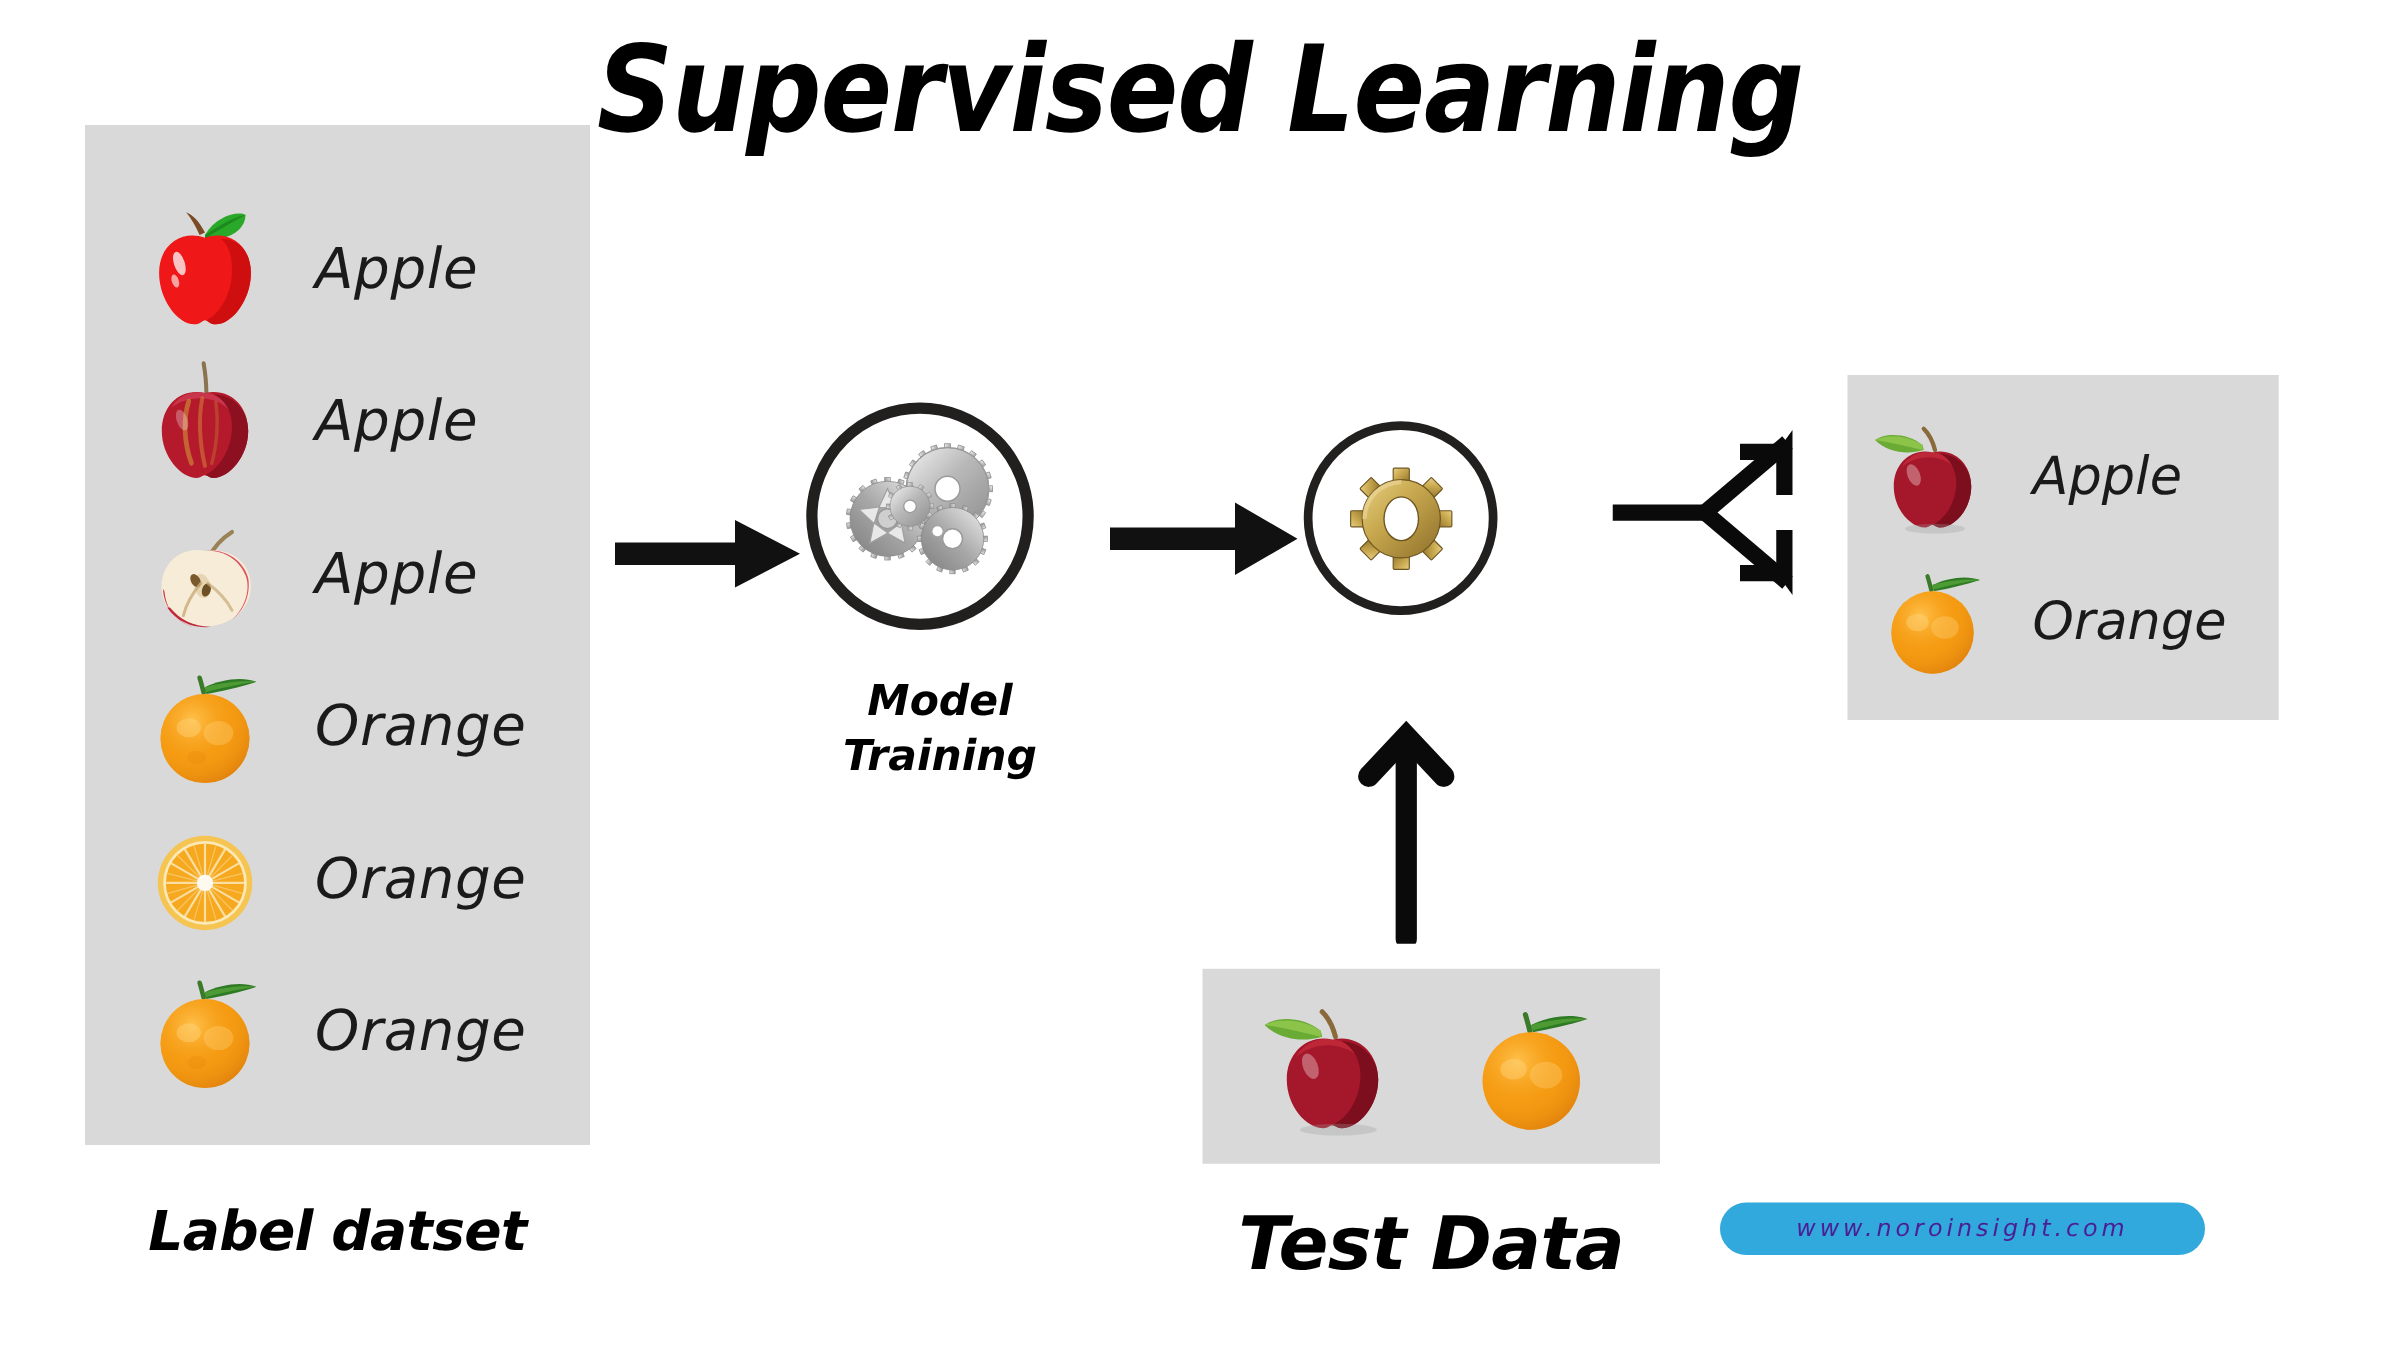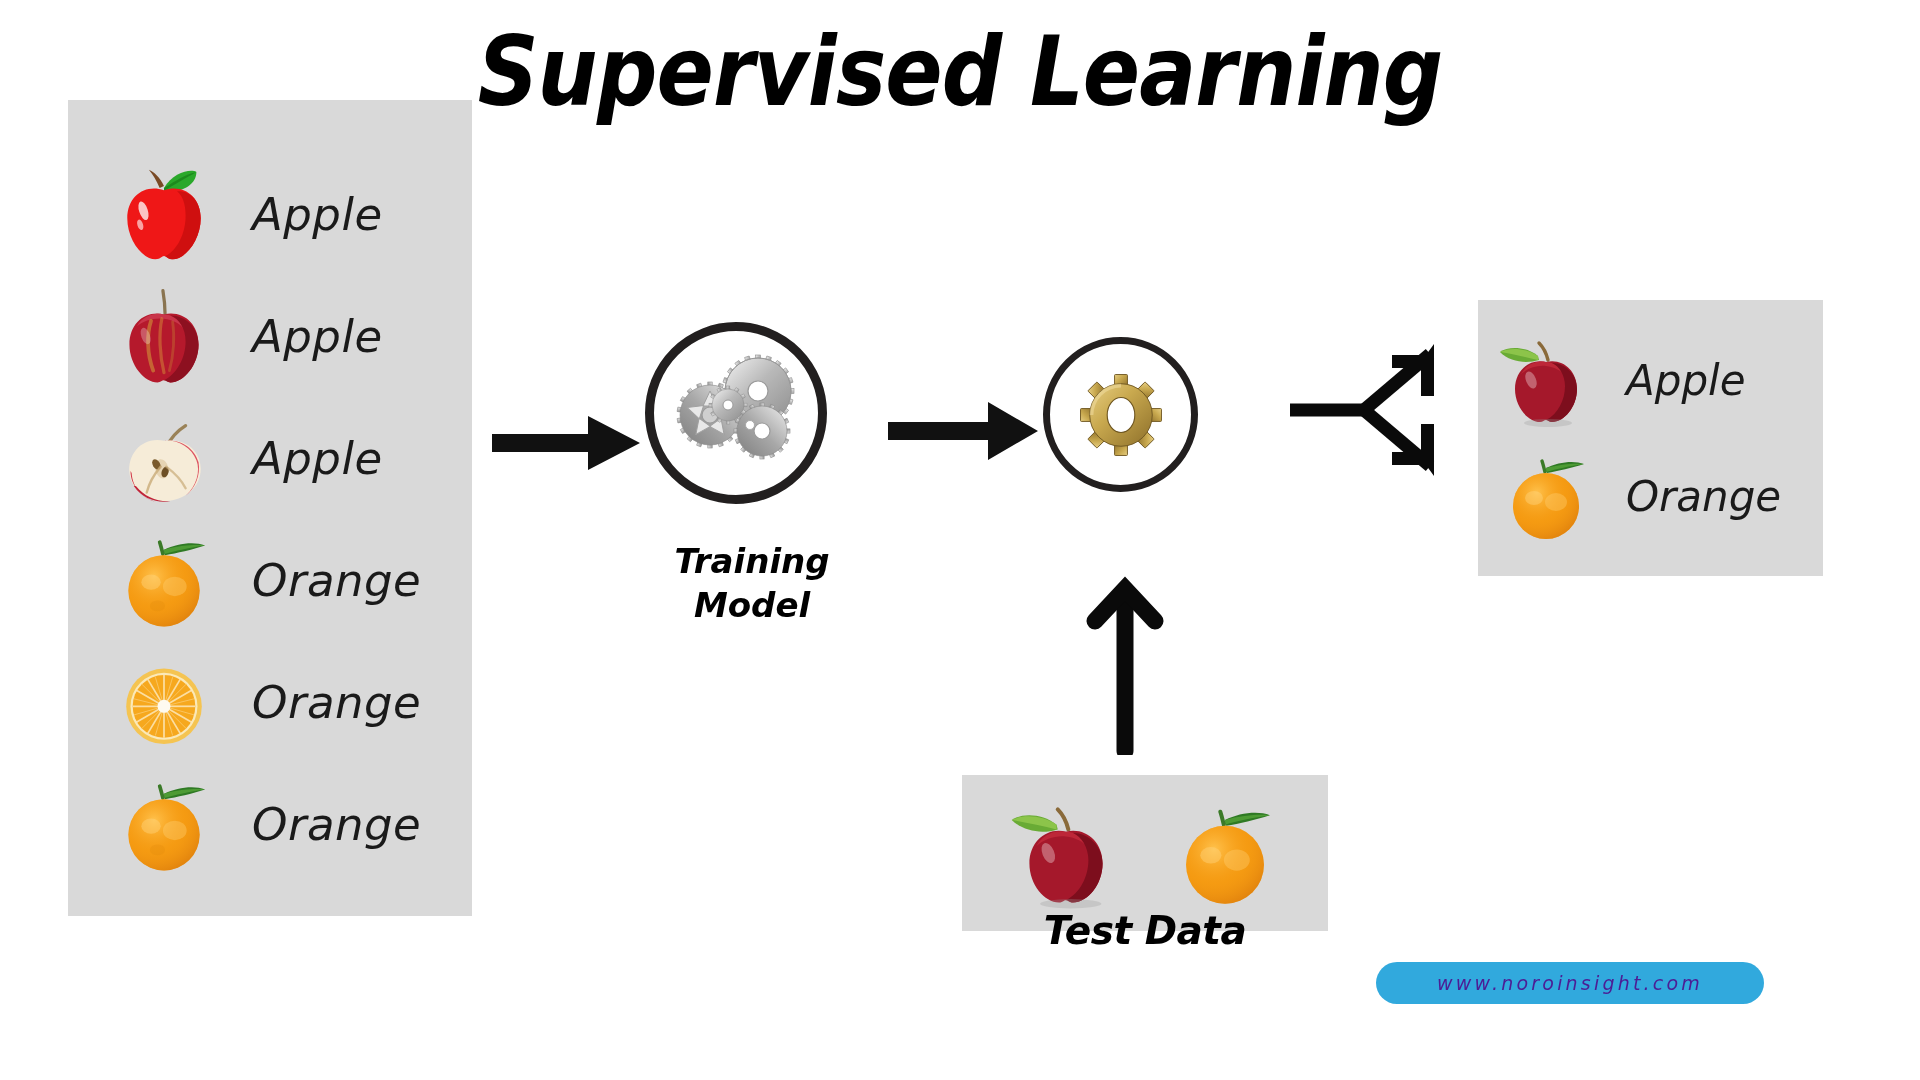--- a/index.html
+++ b/index.html
@@ -112,23 +112,23 @@
   }
   #label-dataset-caption {
     left: 68px;
     top: 960px;
     width: 404px;
     font-size: 44px;
     letter-spacing: -0.5px;
   }
   #test-data-caption {
     left: 962px;
-    top: 908px;
+    top: 960px;
     width: 366px;
-    font-size: 39px;
+    font-size: 59px;
     letter-spacing: -0.5px;
   }
   #model-training-caption {
     left: 612px;
     top: 540px;
     width: 280px;
     font-size: 34px;
     line-height: 1.28;
   }
   #prediction-caption {
@@ -376,20 +376,21 @@
           </defs>
           <ellipse cx="38" cy="52" rx="9" ry="7" fill="#ffd37a" opacity="0.45"></ellipse>
           <ellipse cx="60" cy="56" rx="11" ry="9" fill="#ffd37a" opacity="0.35"></ellipse>
           <ellipse cx="44" cy="74" rx="7" ry="5" fill="#e08a0d" opacity="0.3"></ellipse>
         </svg>
       </div>
       <div class="dataset-label">Orange</div>
     </div>
   </div>
 
+  <div class="caption" id="label-dataset-caption">Label datset</div>
 
   <div class="arrow" id="arrow-dataset-to-model">
     <svg viewBox="0 0 150 66" width="150" height="66">
       <path d="M0 24 L96 24 L96 6 L148 33 L96 60 L96 42 L0 42 Z" fill="#111111"></path>
     </svg>
   </div>
 
   <div class="process-circle" id="model-training-circle">
     <span style="display:block;width:140px;height:140px;">
       <svg viewBox="0 0 140 140" width="140" height="140">
@@ -519,22 +520,22 @@
             <circle cx="0" cy="0" r="25"></circle>
           </g>
           <circle cx="0" cy="0" r="8" fill="#ffffff" stroke="#9a9a9a" stroke-width="1.2"></circle>
           <circle cx="-12" cy="-6" r="4.5" fill="#ffffff" stroke="#a5a5a5" stroke-width="0.9"></circle>
         </g>
       </svg>
     </span>
   </div>
 
   <div class="caption" id="model-training-caption">
+    <div>Model</div>
     <div>Training</div>
-    <div>Model</div>
   </div>
 
   <div class="arrow" id="arrow-model-to-prediction">
     <svg viewBox="0 0 150 66" width="150" height="66">
       <path d="M0 24 L100 24 L100 4 L150 33 L100 62 L100 42 L0 42 Z" fill="#111111"></path>
     </svg>
   </div>
 
   <div class="process-circle" id="prediction-circle">
     <span style="display:block;width:92px;height:92px;">

